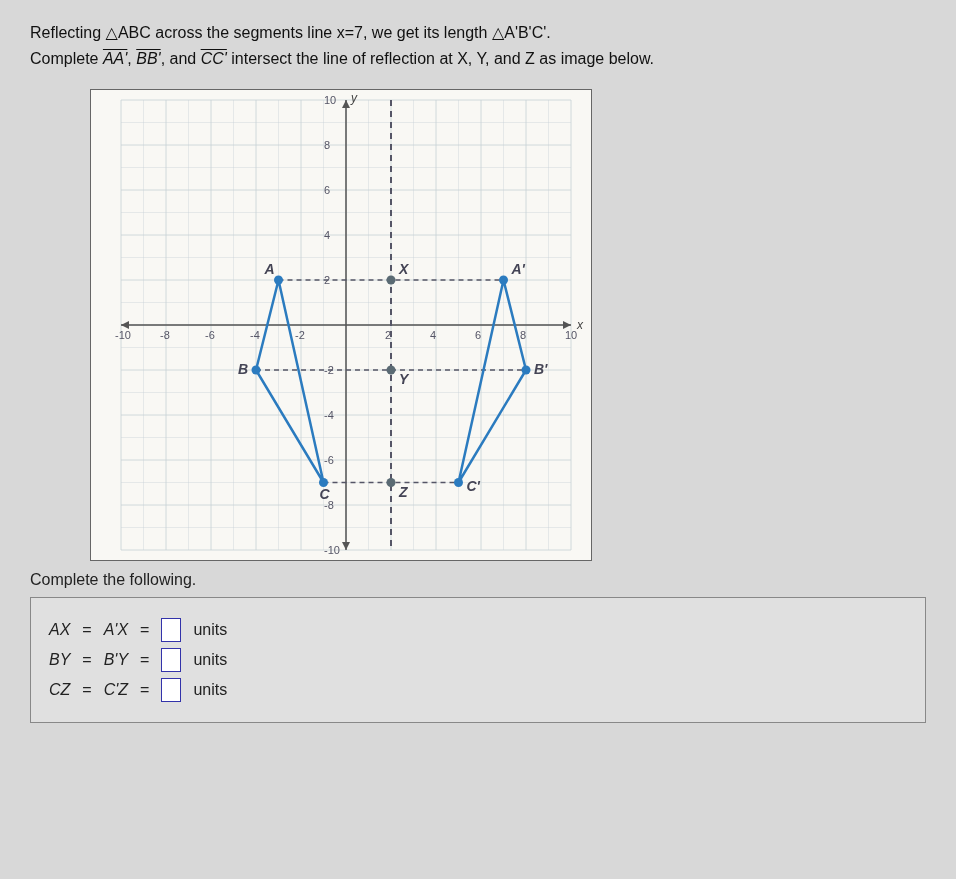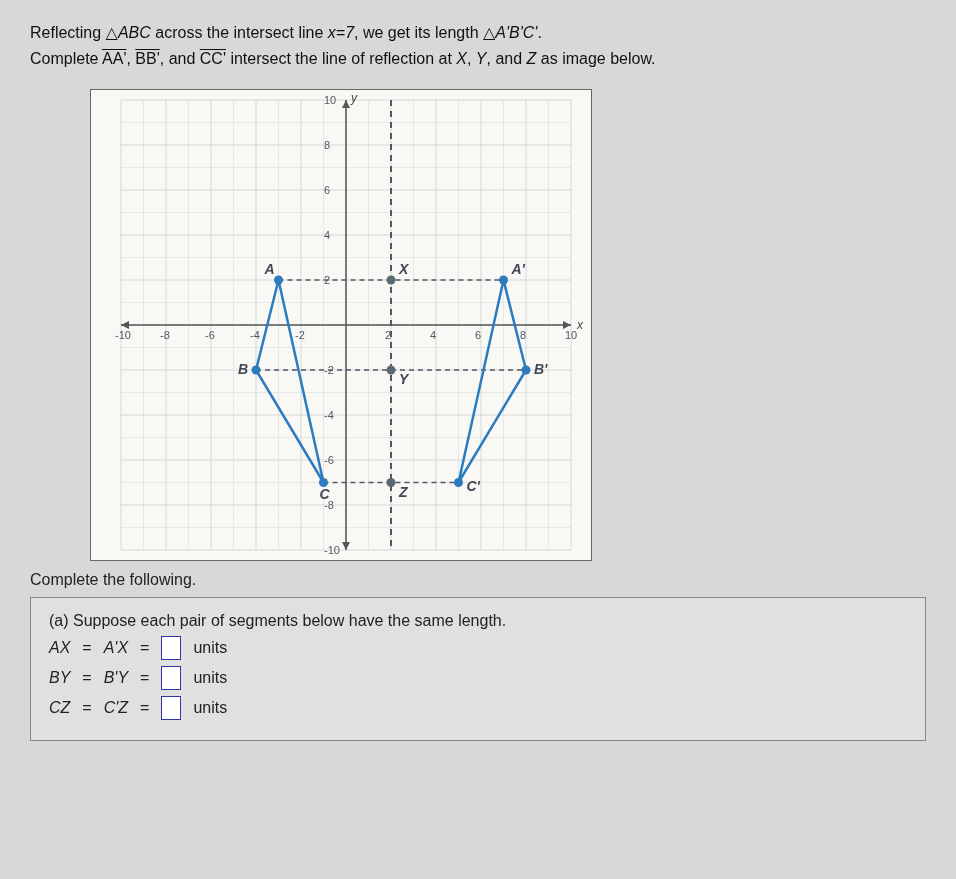--- a/index.html
+++ b/index.html
@@ -7,22 +7,22 @@
     padding: 20px 30px;
     font-family: Arial, Helvetica, sans-serif;
     font-size: 16px;
     background: #d8d8d8;
     color: #222;
     width: 956px;
     box-sizing: border-box;
   }
   .problem-text { line-height: 1.6; color:#111; }
   .triangle { font-family: sans-serif; }
-  .overline { text-decoration: overline; }
-  .ital { font-style: italic; }
+  .overline { text-decoration: overline; font-style: italic; }
+  .ital { }
   .graph-wrap { margin: 18px 0 10px 60px; }
   .below { margin-top: 0; }
   .box {
     border: 1px solid #888;
     background: #e0e0e0;
     padding: 14px 18px;
     margin-top: 8px;
   }
   .row { margin: 6px 0; font-style: italic; display:flex; align-items:center; gap:12px;}
   .row .upright { font-style: normal; }
@@ -34,21 +34,21 @@
     background: #fff;
     vertical-align: middle;
   }
   svg { display:block; background:#f9f8f4; border:1px solid #666; }
 </style>
 </head>
 <body>
 
 <div class="problem-text">
   <div>
-    <span>Reflecting </span><span class="triangle">△</span><span class="ital">ABC</span><span> across the intersect line </span><span class="ital">x=7</span><span>, we get its length </span><span class="triangle">△</span><span class="ital">A'B'C'</span><span>.</span>
+    <span>Reflecting </span><span class="triangle">△</span><span class="ital">ABC</span><span> across the segments line </span><span class="ital">x=7</span><span>, we get its length </span><span class="triangle">△</span><span class="ital">A'B'C'</span><span>.</span>
   </div>
   <div>
     <span>Complete </span><span class="overline">AA'</span><span>, </span><span class="overline">BB'</span><span>, and </span><span class="overline">CC'</span><span> intersect the line of reflection at </span><span class="ital">X</span><span>, </span><span class="ital">Y</span><span>, and </span><span class="ital">Z</span><span> as image below.</span>
   </div>
 </div>
 
 <div class="graph-wrap">
 <svg width="500" height="470" viewBox="0 0 500 470">
 
   <g stroke="#bfc8d0" stroke-width="0.5">
@@ -161,21 +161,20 @@
         <text x="308" y="294" font-size="14" font-style="italic" fill="#445" font-weight="bold">Y</text>
         <circle cx="300" cy="392.5" r="4.5" fill="#5a6a73"></circle>
         <text x="308" y="406.5" font-size="14" font-style="italic" fill="#445" font-weight="bold">Z</text>
       </g>
 </svg>
 </div>
 
 <div class="below">Complete the following.</div>
 
 <div class="box">
-  <div>(a) Suppose each pair of segments below have the same length.</div>
 
   <div class="row">
     <span>AX</span>
     <span class="upright">=</span>
     <span>A'X</span>
     <span class="upright">=</span>
     <span class="input-cell"></span>
     <span class="upright">units</span>
   </div>
   <div class="row">

